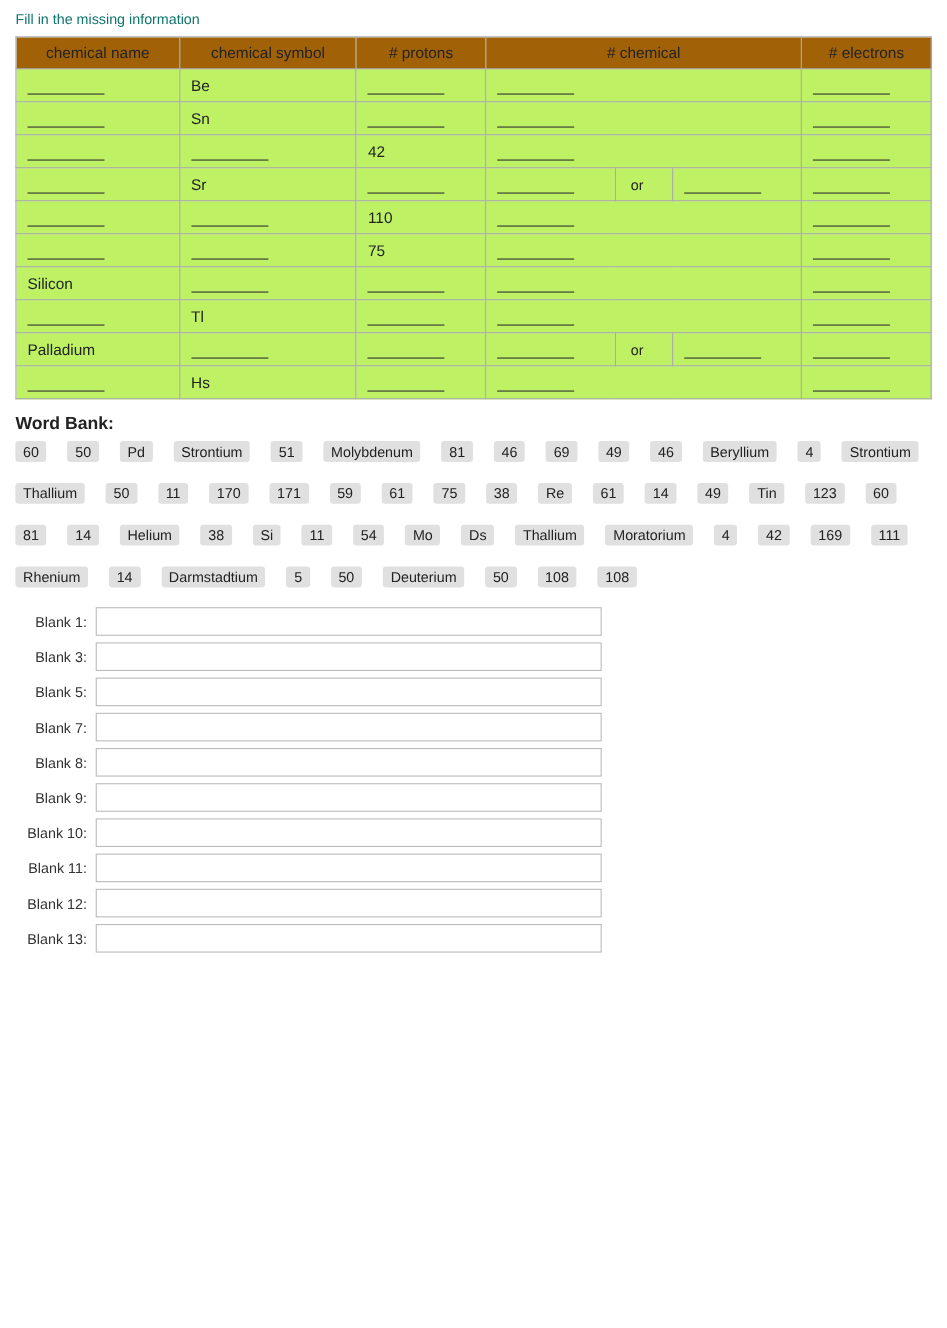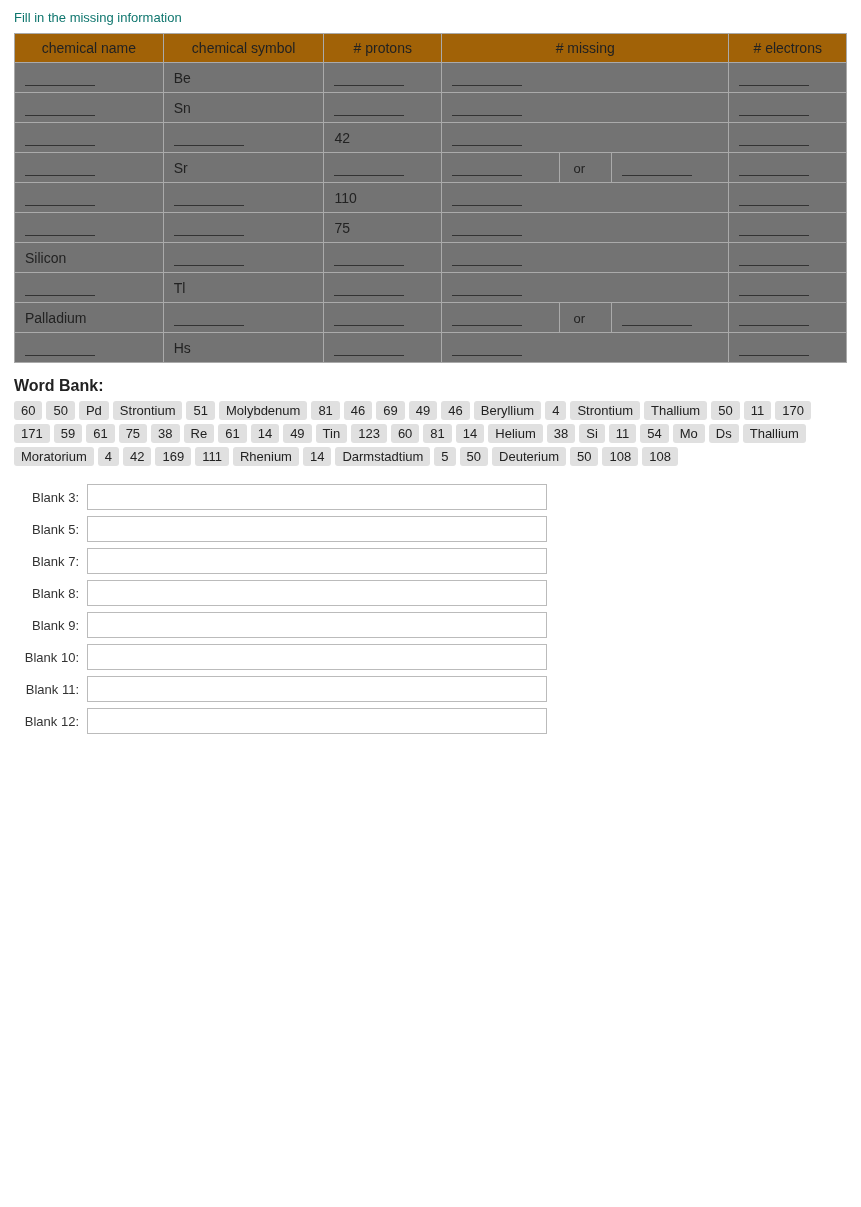--- a/index.html
+++ b/index.html
@@ -18,41 +18,41 @@
     }
     table {
       border-collapse: collapse;
       width: 100%;
       margin-bottom: 14px;
     }
     th, td {
       border: 1px solid #aaa;
       padding: 6px 10px;
       font-size: 14px;
-      background: #737373;
+      background: #bef264;
     }
     th {
       background: #a16207;
       font-weight: normal;
       font-size: 14px;
     }
     td .underline {
       display: inline-block;
       border-bottom: 1px solid #333;
       min-width: 70px;
     }
     .word-bank-title {
       font-size: 16px;
       font-weight: bold;
       margin-bottom: 6px;
     }
     .word-bank {
       display: flex;
       flex-wrap: wrap;
-      gap: 4px;
+      gap: 19px;
       margin-bottom: 18px;
     }
     .word-tag {
       background: #e0e0e0;
       border-radius: 3px;
       padding: 2px 7px;
       font-size: 13px;
       color: #222;
     }
     .blanks-section {
@@ -88,21 +88,21 @@
 <body>
 
 <p class="fill-instruction">Fill in the missing information</p>
 
 <table>
   <thead>
     <tr>
       <th>chemical name</th>
       <th>chemical symbol</th>
       <th># protons</th>
-      <th colspan="3"># missing</th>
+      <th colspan="3"># chemical</th>
       <th># electrons</th>
     </tr>
   </thead>
   <tbody>
 
     <tr>
       <td><span class="underline">&nbsp;&nbsp;&nbsp;&nbsp;&nbsp;&nbsp;&nbsp;&nbsp;</span></td>
       <td>Be</td>
       <td><span class="underline">&nbsp;&nbsp;&nbsp;&nbsp;&nbsp;&nbsp;&nbsp;&nbsp;</span></td>
       <td colspan="3"><span class="underline">&nbsp;&nbsp;&nbsp;&nbsp;&nbsp;&nbsp;&nbsp;&nbsp;</span></td>
@@ -240,20 +240,24 @@
     <span class="word-tag">5</span>
     <span class="word-tag">50</span>
     <span class="word-tag">Deuterium</span>
     <span class="word-tag">50</span>
     <span class="word-tag">108</span>
     <span class="word-tag">108</span>
   </div>
 
 <div class="blanks-section" id="blanks-container">
     <div class="blank-row">
+      <span class="blank-label">Blank 1:</span>
+      <input type="text" class="blank-input" style="">
+    </div>
+    <div class="blank-row">
       <span class="blank-label">Blank 3:</span>
       <input type="text" class="blank-input" style="">
     </div>
     <div class="blank-row">
       <span class="blank-label">Blank 5:</span>
       <input type="text" class="blank-input" style="">
     </div>
     <div class="blank-row">
       <span class="blank-label">Blank 7:</span>
       <input type="text" class="blank-input" style="">
@@ -271,13 +275,17 @@
       <input type="text" class="blank-input" style="">
     </div>
     <div class="blank-row">
       <span class="blank-label">Blank 11:</span>
       <input type="text" class="blank-input" style="">
     </div>
     <div class="blank-row">
       <span class="blank-label">Blank 12:</span>
       <input type="text" class="blank-input" style="">
     </div>
+    <div class="blank-row">
+      <span class="blank-label">Blank 13:</span>
+      <input type="text" class="blank-input" style="">
+    </div>
   </div>
 
 </body></html>

